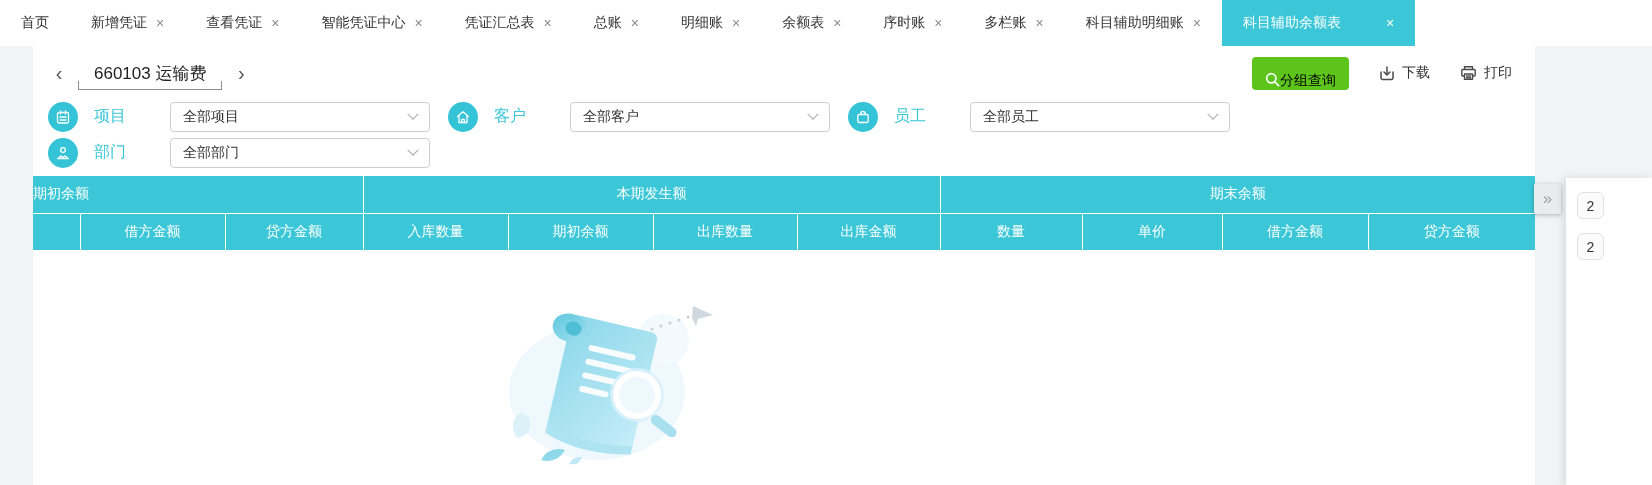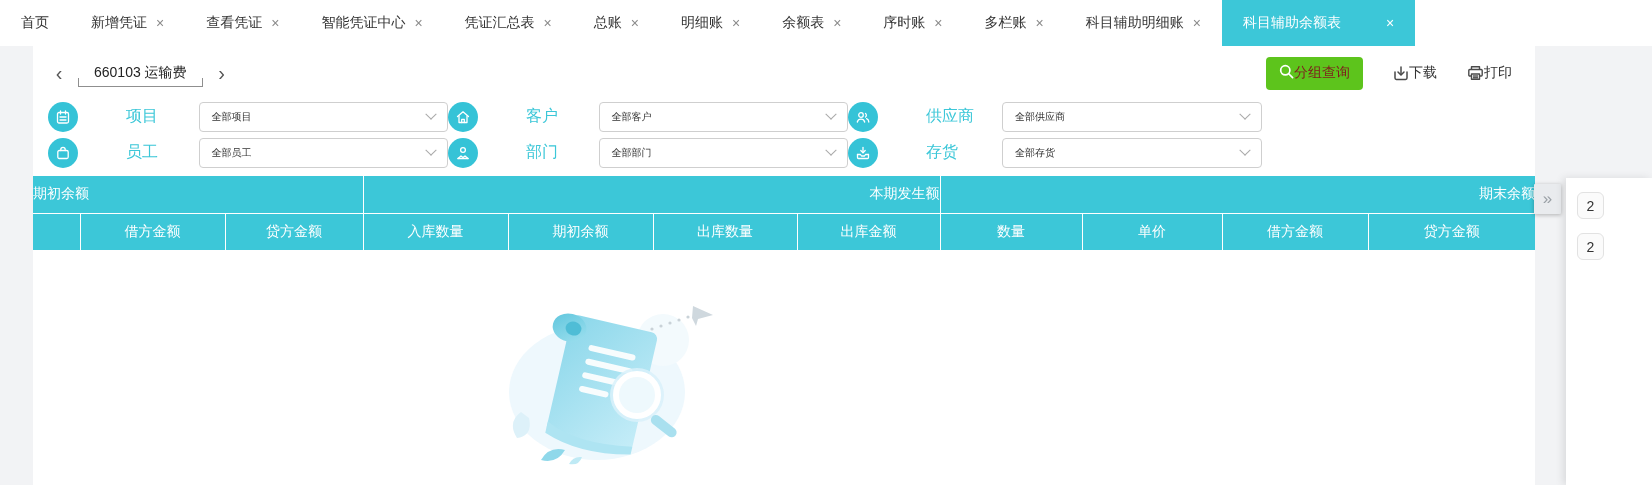--- a/index.html
+++ b/index.html
@@ -29,66 +29,66 @@
   .card{
     position:absolute; left:33px; top:46px; width:1502px; bottom:0;
     background:#fff;
   }
 
   
   .toolbar{ height:54px; display:flex; align-items:center; padding:0 15px; }
   .nav-arrow{ color:#555; font-size:20px; line-height:1; width:22px; text-align:center; cursor:pointer; }
   .crumb{
     position:relative; margin:0 8px; padding:5px 16px 4px;
-    font-size:14px; color:#222; border-bottom:1px solid #8f8f8f;
+    font-size:17px; color:#222; border-bottom:1px solid #8f8f8f;
   }
   .crumb::before,.crumb::after{
     content:""; position:absolute; bottom:0; width:1px; height:8px; background:#8f8f8f;
   }
   .crumb::before{ left:0; } .crumb::after{ right:0; }
   .toolbar-right{ margin-left:auto; display:flex; align-items:center; gap:30px; padding-right:8px; }
   .btn-green{
-    background:#5dc41c; color:#7f1d1d; border:none; border-radius:4px;
+    background:#5dc41c; color:#000000; border:none; border-radius:4px;
     height:33px; padding:0 13px; font-size:14px;
-    display:flex; align-items:center; cursor:pointer;
-  }
-  .tool-link{ display:flex; align-items:center; font-size:14px; color:#333; cursor:pointer;justify-content:center; }
+    display:flex; align-items:flex-end; cursor:pointer;
+  }
+  .tool-link{ display:flex; align-items:center; gap:7px; font-size:14px; color:#333; cursor:pointer;justify-content:center; }
   .tool-link svg{ display:block; }
 
   
   .filters{
     padding:1px 15px 8px;
     display:grid; grid-template-columns:400px 400px 1fr; row-gap:5px;
   }
   .filter{ display:flex; align-items:center; height:31px; }
   .ficon{
     width:30px; height:30px; border-radius:50%; background:#35c3d7;
     display:flex; align-items:center; justify-content:center;
     margin-right:16px; flex:0 0 30px; color:#fff;
   }
-  .flabel{ width:76px; font-size:16px; color:#3cc7d8;margin-left:32px; }
+  .flabel{ width:76px; font-size:16px; color:#3cc7d8; }
   .fselect{
     width:260px; height:30px; border:1px solid #cfcfcf; border-radius:4px;
     background:#fff; display:flex; align-items:center; justify-content:space-between;
-    padding:0 12px; font-size:10px; color:#333; cursor:pointer;
+    padding:0 12px; font-size:14px; color:#333; cursor:pointer;
   }
   .chev{
     width:8px; height:8px; border-right:1.6px solid #a9a9a9; border-bottom:1.6px solid #a9a9a9;
     transform:rotate(45deg) translate(-2px,-2px);
   }
 
   
   table.grid{ width:1502px; border-collapse:collapse; table-layout:fixed; }
   table.grid th{
     background:#3cc7d8; color:#fff; font-weight:normal; font-size:14px;
     height:37px; overflow:hidden; white-space:nowrap;
   }
   tr.group-row th{ border-bottom:1px solid rgba(255,255,255,.55); }
   tr.group-row th.gleft{ text-align:left; }
-  tr.group-row th + th{ border-left:1px solid rgba(255,255,255,.75);text-align:right; }
+  tr.group-row th + th{ border-left:1px solid rgba(255,255,255,.75); }
   tr.col-row th + th{ border-left:1px solid rgba(255,255,255,.5); }
   td.body-cell{ background:#fff; height:233px; vertical-align:top; }
 
   .illus{ margin:42px 0 0 452px; width:232px; height:178px; }
 
   
   .side-expander{
     position:absolute; left:1534px; top:184px; width:27px; height:30px;
     background:#e9ebee; color:#9aa0a6; display:flex; align-items:center; justify-content:center;
     font-size:17px; box-shadow:0 1px 4px rgba(0,0,0,.28); cursor:pointer; border-radius:1px;
@@ -228,35 +228,20 @@
             <path d="M6.7 13.5 v-3.2 h2.6 v3.2"></path>
           </svg>
       </span>
       <span class="flabel">客户</span>
       <div class="fselect">
         <span>全部客户</span>
         <span class="chev"></span>
       </div>
     </div>
 
-    <div class="filter">
-      <span class="ficon">
-        <svg width="16" height="16" viewBox="0 0 16 16" fill="none" stroke="#fff" stroke-width="1.3" stroke-linecap="round">
-            <circle cx="6" cy="6" r="2.3"></circle>
-            <path d="M2.3 13 a3.8 3.8 0 0 1 7.4 0"></path>
-            <path d="M10.5 4.4 a2.3 2.3 0 0 1 0 3.6"></path>
-            <path d="M11.6 9.6 a3.8 3.8 0 0 1 2.2 3.4"></path>
-          </svg>
-      </span>
-      <span class="flabel">供应商</span>
-      <div class="fselect">
-        <span>全部供应商</span>
-        <span class="chev"></span>
-      </div>
-    </div>
 
     <div class="filter">
       <span class="ficon">
         <svg width="16" height="16" viewBox="0 0 16 16" fill="none" stroke="#fff" stroke-width="1.3" stroke-linecap="round" stroke-linejoin="round">
             <rect x="2.8" y="5.5" width="10.4" height="8" rx="1.5"></rect>
             <path d="M5.8 5.5 v-1 a2.2 2.2 0 0 1 4.4 0 v1"></path>
           </svg>
       </span>
       <span class="flabel">员工</span>
       <div class="fselect">
@@ -273,35 +258,20 @@
             <path d="M3 13.5 h10"></path>
           </svg>
       </span>
       <span class="flabel">部门</span>
       <div class="fselect">
         <span>全部部门</span>
         <span class="chev"></span>
       </div>
     </div>
 
-    <div class="filter">
-      <span class="ficon">
-        <svg width="16" height="16" viewBox="0 0 16 16" fill="none" stroke="#fff" stroke-width="1.3" stroke-linecap="round" stroke-linejoin="round">
-            <path d="M8 2.5 v5"></path>
-            <path d="M5.8 5.5 L8 7.7 l2.2-2.2"></path>
-            <path d="M2.5 9.5 h3 l1 1.5 h3 l1-1.5 h3"></path>
-            <path d="M2.5 9.5 v3 a1 1 0 0 0 1 1 h9 a1 1 0 0 0 1-1 v-3"></path>
-          </svg>
-      </span>
-      <span class="flabel">存货</span>
-      <div class="fselect">
-        <span>全部存货</span>
-        <span class="chev"></span>
-      </div>
-    </div>
   </div>
 
   <table class="grid">
     <colgroup>
       <col style="width:47px">
         <col style="width:145px">
         <col style="width:138px">
       <col style="width:145px">
         <col style="width:145px">
         <col style="width:144px">

